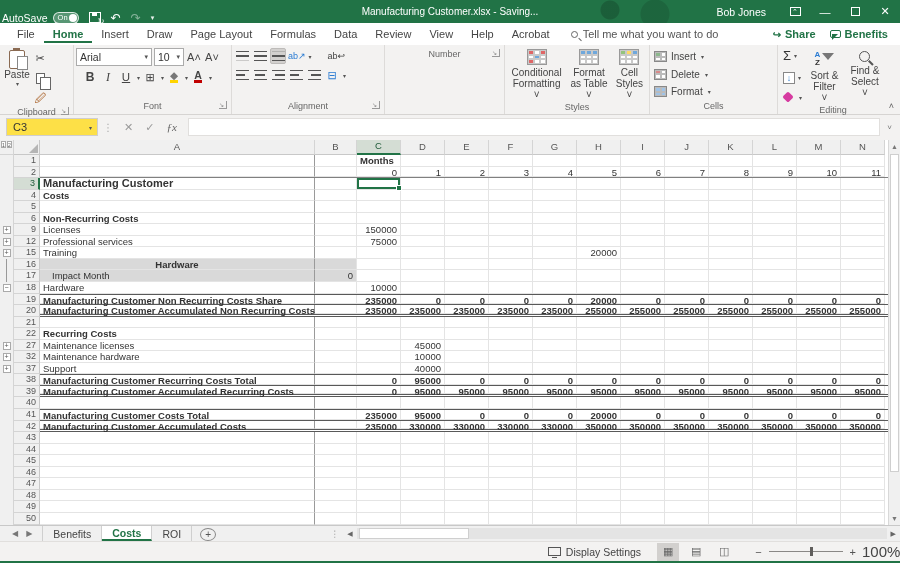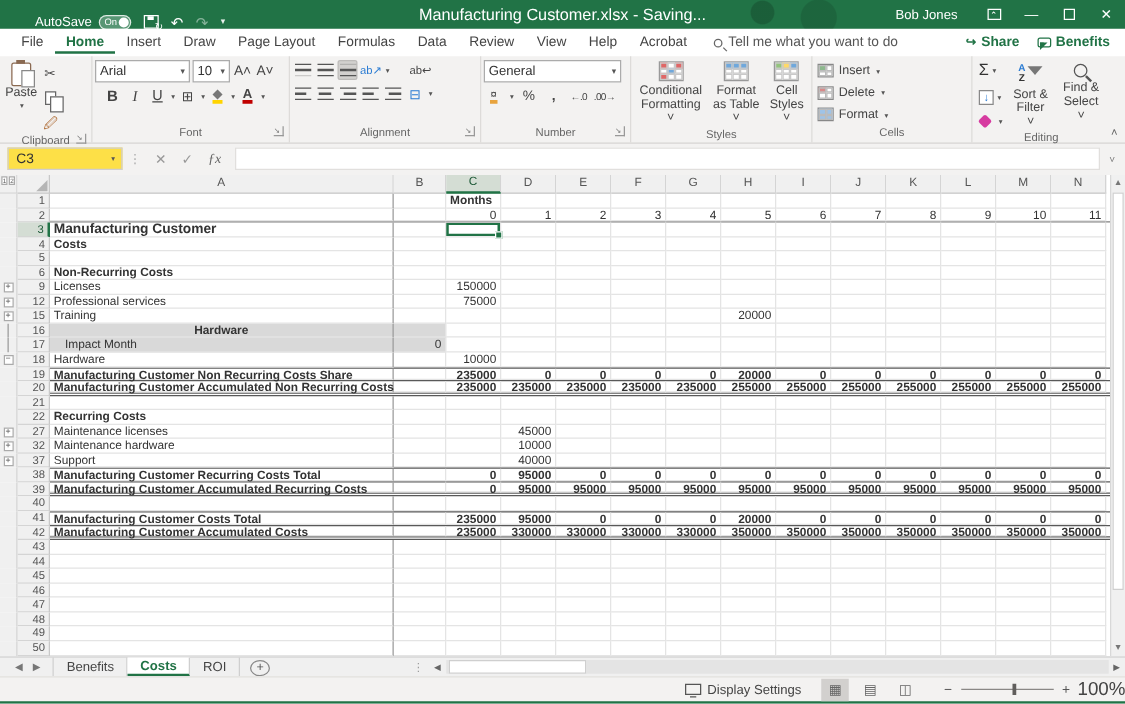--- a/index.html
+++ b/index.html
@@ -8,31 +8,31 @@
   .app { width:900px; height:563px; display:flex; flex-direction:column; background:#fff; }
 
   
   .titlebar { height:23px; background:#217346; color:#fff; display:flex; align-items:center; position:relative; flex:0 0 auto;
     background-image:
       radial-gradient(circle at 610px 10px, rgba(0,0,0,.18) 0 9px, transparent 10px),
       radial-gradient(circle at 655px 14px, rgba(0,0,0,.12) 0 14px, transparent 15px),
       repeating-linear-gradient(90deg, transparent 0 398px, rgba(0,0,0,.10) 398px 402px, transparent 402px 420px);
     background-repeat:no-repeat, no-repeat, no-repeat;
     background-size:auto, auto, 300px 23px; background-position:0 0, 0 0, 390px 0; }
-  .qat { display:flex; align-items:center; gap:10px; padding-left:28px; z-index:2;margin-top:12px; }
+  .qat { display:flex; align-items:center; gap:10px; padding-left:2px; z-index:2;margin-top:12px; }
   .autosave { display:flex; align-items:center; gap:5px; font-size:10.5px; }
   .toggle { width:26px; height:12px; background:rgba(255,255,255,.25); border:1px solid rgba(255,255,255,.8); border-radius:7px; position:relative; font-size:7.5px; display:flex; align-items:center; padding-left:4px; }
   .toggle .knob { position:absolute; right:1px; top:1px; width:8px; height:8px; border-radius:50%; background:#fff; }
   .qicon { font-size:12px; color:#fff; line-height:1; cursor:default; }
   .savei { width:12px; height:11px; border:1px solid #fff; position:relative; }
   .savei:before { content:""; position:absolute; left:2px; top:0; width:5px; height:3px; background:#fff; }
   .savei:after { content:"↻"; position:absolute; right:-5px; bottom:-4px; font-size:8px; }
   .dim { opacity:.45; }
   .tcaret { font-size:7px; opacity:.9; }
-  .title-text { position:absolute; left:0; right:0; text-align:center; font-size:13px; color:#fff; z-index:1; }
+  .title-text { position:absolute; left:0; right:0; text-align:center; font-size:10px; color:#fff; z-index:1; }
   .title-right { margin-left:auto; display:flex; align-items:center; gap:0; z-index:2; }
   .username { font-size:10.5px; margin-right:14px; }
   .winbtn { width:30px; height:23px; display:flex; align-items:center; justify-content:center; font-size:11px; color:#fff; }
   .ribopt { width:11px; height:9px; border:1px solid #fff; font-size:7px; display:flex; align-items:center; justify-content:center; }
   .maxbox { width:9px; height:9px; border:1px solid #fff; }
 
   
   .menubar { height:22px; background:#fff; display:flex; align-items:center; padding-left:8px; flex:0 0 auto; }
   .mtab { padding:3px 9px; font-size:11px; color:#444; cursor:default; }
   .mtab.active { color:#217346; font-weight:bold; border-bottom:2.5px solid #217346; padding-bottom:1px; }
@@ -356,38 +356,20 @@
               </span>
             </span>
           <span class="sbtn" style="color:#2b7cd3">⊟</span>
             <span class="caret">▾</span>
         </div>
       </div>
       <div class="glabel"><span>Alignment</span><span class="launcher"></span></div>
     </div>
 
     <div class="group" style="width:120px">
-      <div class="gbody" style="flex-direction:column; gap:3px">
-        <div class="rowline">
-          <span class="fakesel" style="width:110px">
-              <span>General</span>
-              <span class="caret">▾</span>
-            </span>
-        </div>
-        <div class="rowline" style="gap:4px">
-          <span class="sbtn">
-              <span class="ubar" style="border-color:#e8a33d; font-size:9px">¤</span>
-            </span>
-            <span class="caret">▾</span>
-          <span class="sbtn numico">%</span>
-          <span class="sbtn numico bld">,</span>
-          <span class="sbtn decico">←.0</span>
-          <span class="sbtn decico">.00→</span>
-        </div>
-      </div>
       <div class="glabel"><span>Number</span><span class="launcher"></span></div>
     </div>
 
     <div class="group" style="width:145px">
       <div class="gbody" style="justify-content:space-around">
         <div class="bigbtn">
           <span class="gridico">
               <span style="background:#e06666"></span>
               <span></span>
               <span style="background:#e06666"></span>

